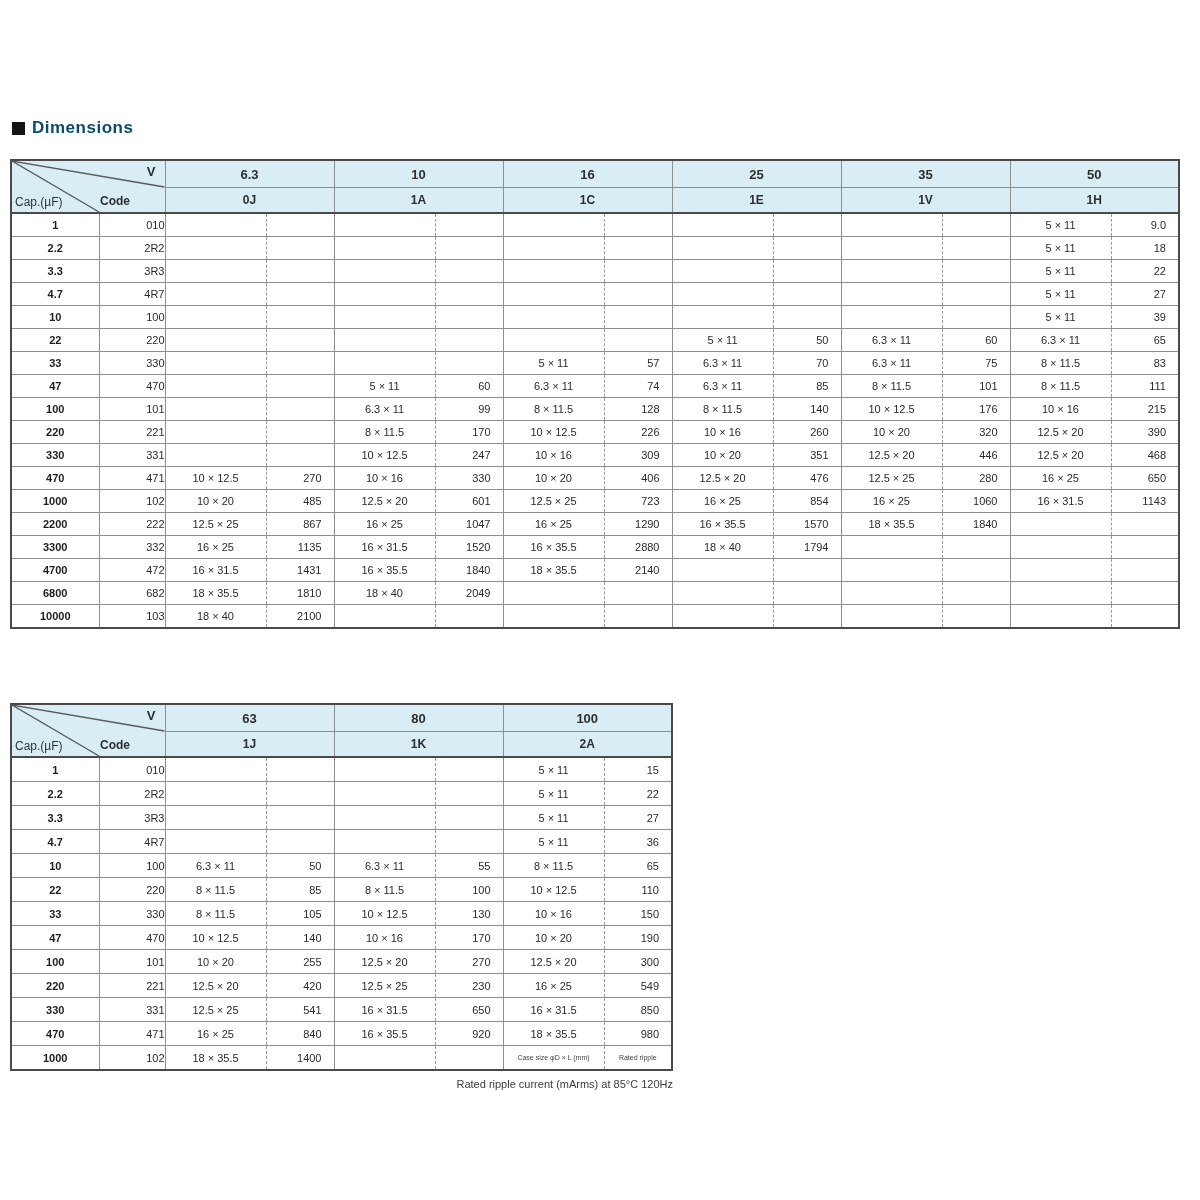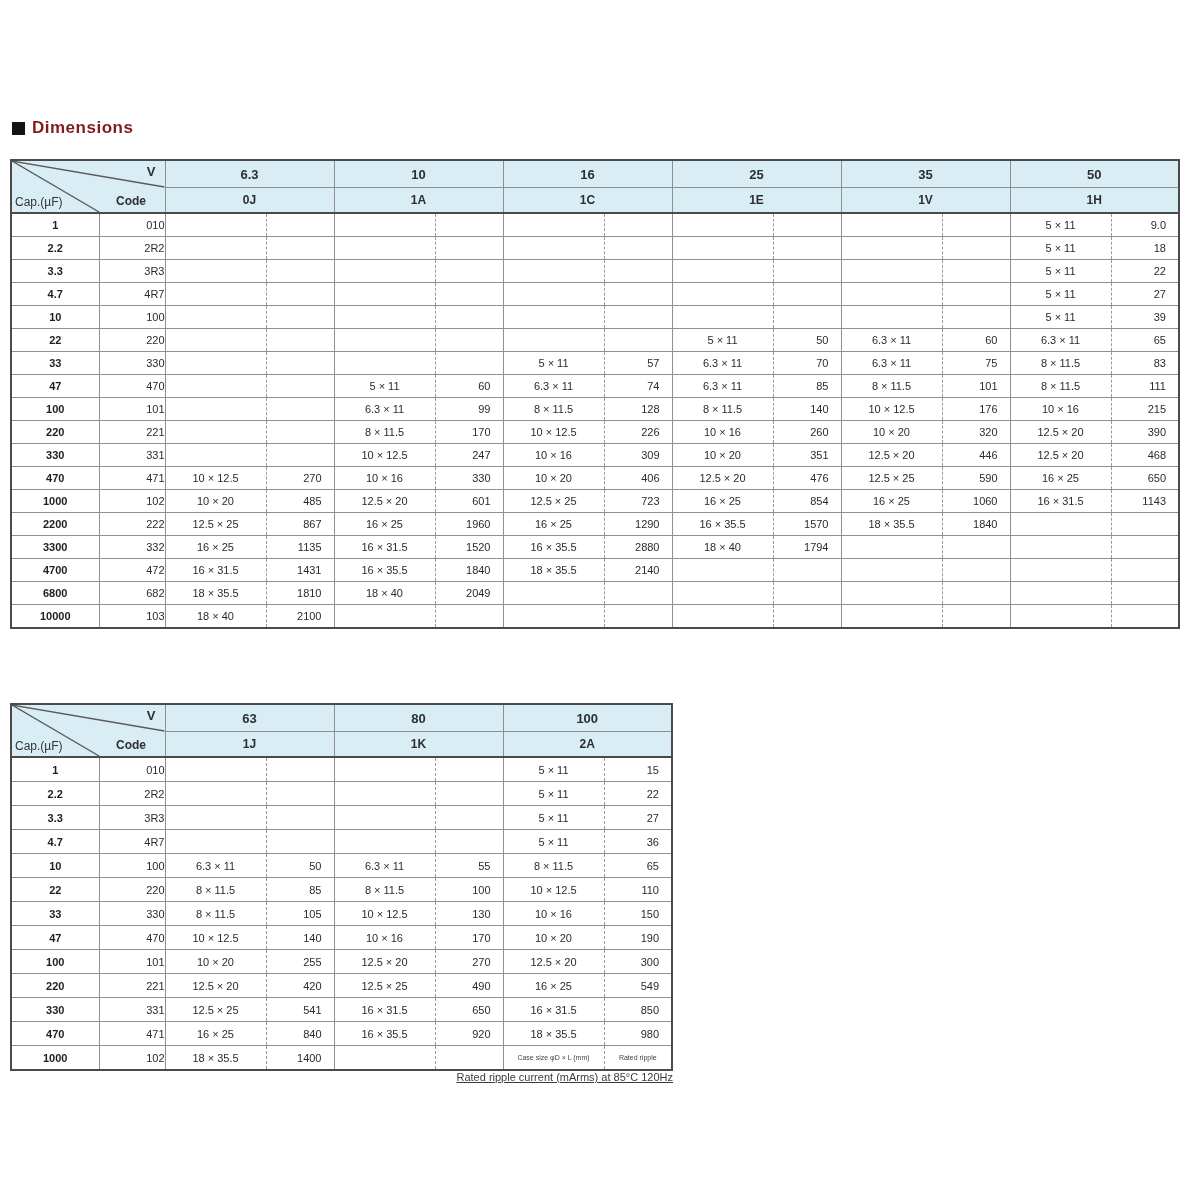--- a/index.html
+++ b/index.html
@@ -6,21 +6,21 @@
   body {
     width:1200px; height:1200px;
     font-family:"Liberation Sans", sans-serif;
     color:#2b2b2b;
     position:relative;
   }
   .page { padding:118px 0 0 10px; }
 
   .title {
     display:flex; align-items:center; gap:7px;
-    font-size:17px; font-weight:bold; color:#7f1d1d;
+    font-size:17px; font-weight:bold; color:#0c4a6e;
     margin:0 0 21px 2px; letter-spacing:0.5px;
   }
   .sq { width:13px; height:13px; background:#141414; display:inline-block; }
 
   table.dim-table {
     border-collapse:collapse; table-layout:fixed;
     border:2px solid #4a4a4a;
   }
   .dim-table th, .dim-table td {
     border:1px solid #8f8f8f;
@@ -32,38 +32,38 @@
   .dim-table thead th { background:var(--header-bg,#d9edf5); font-weight:bold; color:#2e2e2e; }
   tr.vrow th { font-size:13px; height:26px; }
   tr.crow th { font-size:12px; height:24px; border-bottom:2px solid #4a4a4a;margin-top:36px; }
 
   th.corner {
     background:#ffffff; position:relative;
     border-bottom:2px solid #4a4a4a;
   }
   .corner-svg { position:absolute; left:0; top:0; width:100%; height:100%; display:block; }
   .lbl-v   { position:absolute; top:3px; right:9px; font-size:13px; font-weight:bold; }
-  .lbl-code{ position:absolute; bottom:4px; left:88px; width:62px; text-align:center; font-size:12px; font-weight:bold; }
+  .lbl-code{ position:absolute; bottom:4px; left:88px; width:62px; text-align:left; font-size:12px; font-weight:bold; }
   .lbl-cap { position:absolute; bottom:3px; left:3px; font-size:12px; font-weight:normal; color:#333; }
 
   td.cap  { font-weight:bold; text-align:center; color:#1e1e1e; }
   td.code { text-align:right; }
   td.size   { text-align:center; border-right:1px dashed #9a9a9a; }
   td.ripple { text-align:right; padding-right:12px; border-left:1px dashed #9a9a9a; }
 
   td.note {
     font-size:7px; line-height:7px; white-space:normal;
     text-align:center; color:#444; padding:0 1px;
   }
   td.ripple.note { padding-right:1px; }
 
   .footnote {
     width:663px; text-align:right;
     font-size:11px; color:#3c3c3c;
-    padding-right:2px;text-decoration:underline;
+    margin-top:7px; padding-right:2px;
   }
 </style>
 </head>
 <body>
 
 <div class="page">
   <div class="title">
     <span class="sq"></span>
     <span>Dimensions</span>
   </div>
@@ -295,21 +295,21 @@
           <td class="code">471</td>
           <td class="size">10 × 12.5</td>
           <td class="ripple">270</td>
           <td class="size">10 × 16</td>
           <td class="ripple">330</td>
           <td class="size">10 × 20</td>
           <td class="ripple">406</td>
           <td class="size">12.5 × 20</td>
           <td class="ripple">476</td>
           <td class="size">12.5 × 25</td>
-          <td class="ripple">590</td>
+          <td class="ripple">280</td>
           <td class="size">16 × 25</td>
           <td class="ripple">650</td>
         </tr>
         <tr>
           <td class="cap">1000</td>
           <td class="code">102</td>
           <td class="size">10 × 20</td>
           <td class="ripple">485</td>
           <td class="size">12.5 × 20</td>
           <td class="ripple">601</td>
@@ -321,21 +321,21 @@
           <td class="ripple">1060</td>
           <td class="size">16 × 31.5</td>
           <td class="ripple">1143</td>
         </tr>
         <tr>
           <td class="cap">2200</td>
           <td class="code">222</td>
           <td class="size">12.5 × 25</td>
           <td class="ripple">867</td>
           <td class="size">16 × 25</td>
-          <td class="ripple">1960</td>
+          <td class="ripple">1047</td>
           <td class="size">16 × 25</td>
           <td class="ripple">1290</td>
           <td class="size">16 × 35.5</td>
           <td class="ripple">1570</td>
           <td class="size">18 × 35.5</td>
           <td class="ripple">1840</td>
           <td class="size"></td>
           <td class="ripple"></td>
         </tr>
         <tr>
@@ -530,21 +530,21 @@
           <td class="ripple">270</td>
           <td class="size">12.5 × 20</td>
           <td class="ripple">300</td>
         </tr>
         <tr>
           <td class="cap">220</td>
           <td class="code">221</td>
           <td class="size">12.5 × 20</td>
           <td class="ripple">420</td>
           <td class="size">12.5 × 25</td>
-          <td class="ripple">490</td>
+          <td class="ripple">230</td>
           <td class="size">16 × 25</td>
           <td class="ripple">549</td>
         </tr>
         <tr>
           <td class="cap">330</td>
           <td class="code">331</td>
           <td class="size">12.5 × 25</td>
           <td class="ripple">541</td>
           <td class="size">16 × 31.5</td>
           <td class="ripple">650</td>

